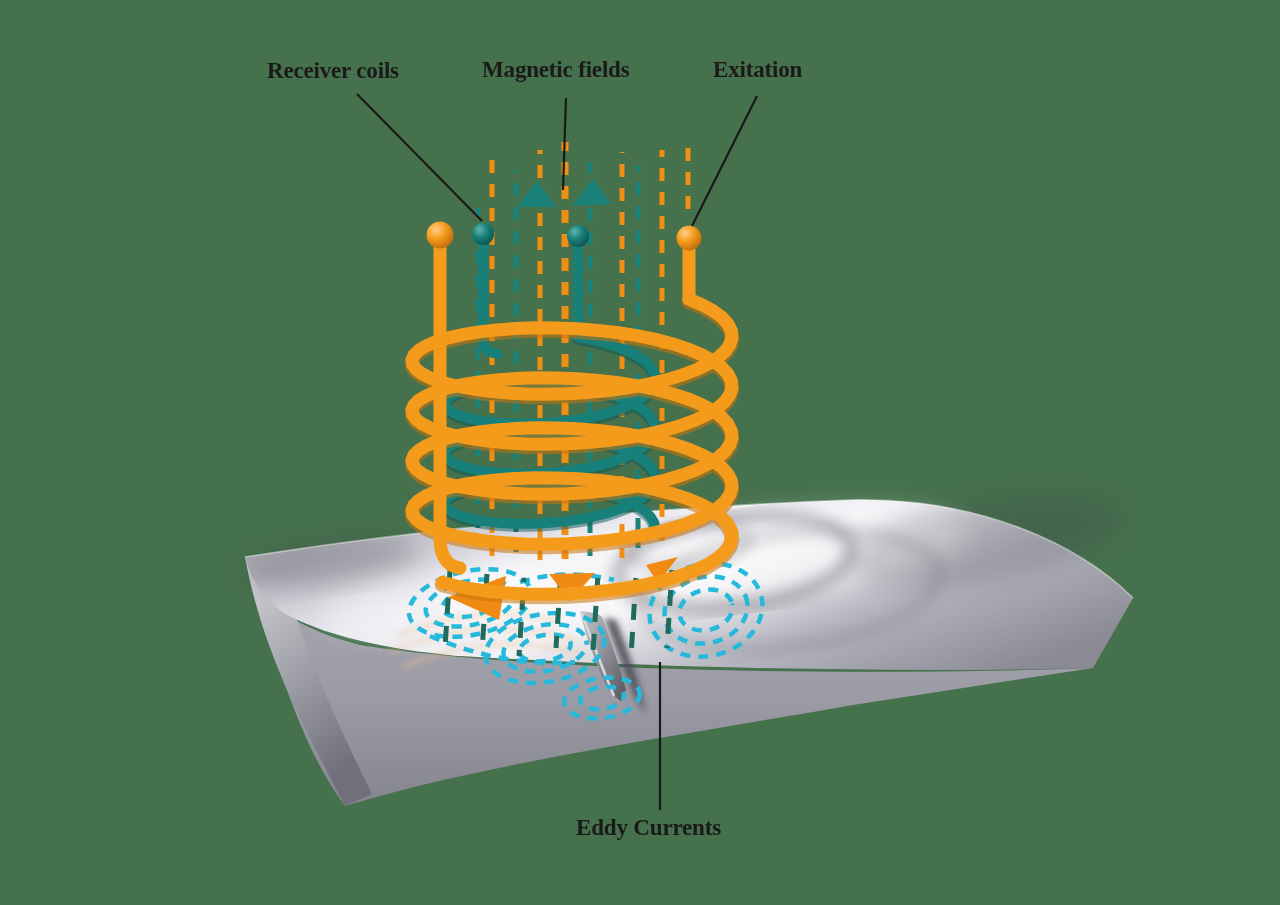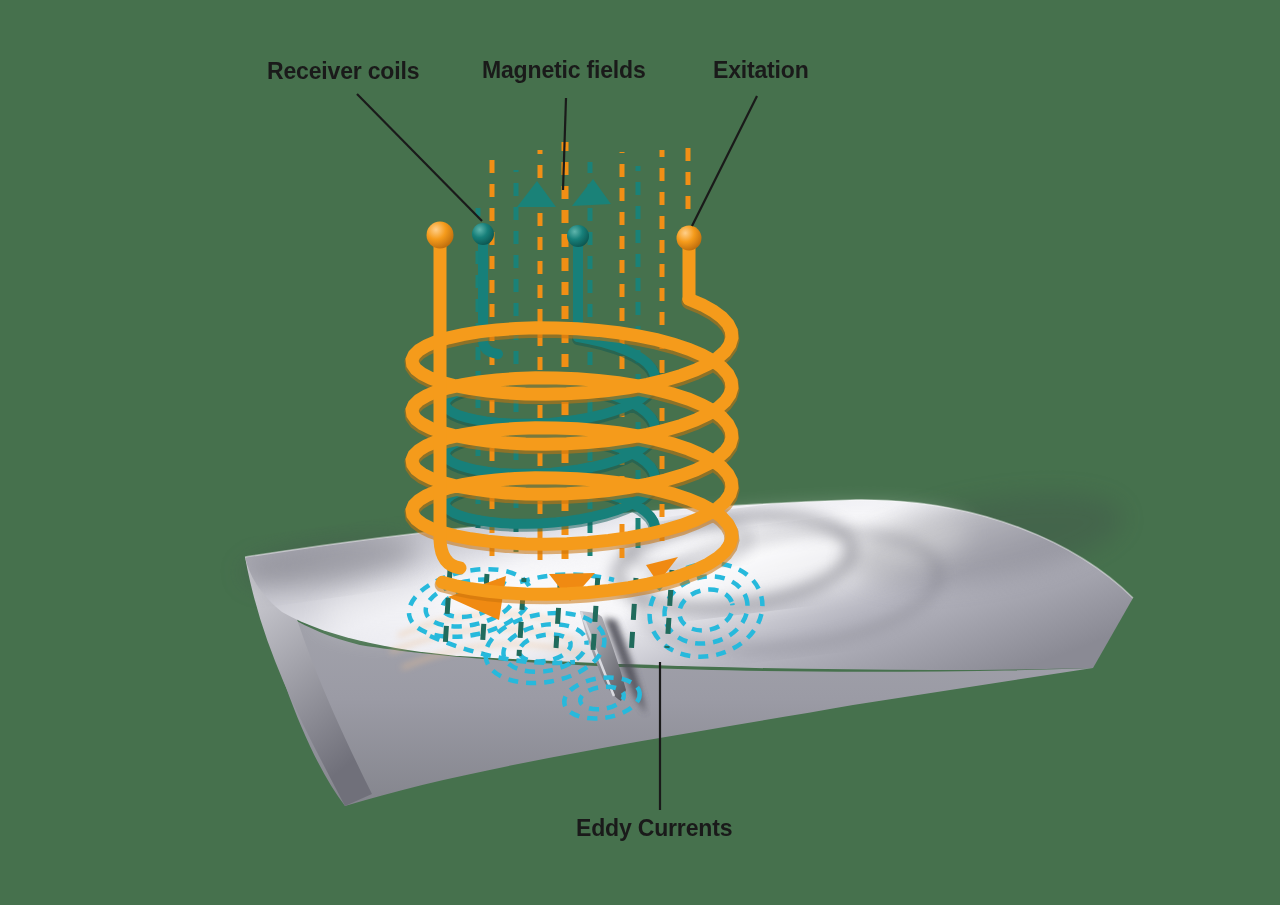--- a/index.html
+++ b/index.html
@@ -1,21 +1,21 @@
 <!DOCTYPE html>
 <html><head>
 <meta charset="utf-8">
 <style>
   html,body{margin:0;padding:0;background:#333;}
   #stage{
     position:relative;
     width:1280px;height:905px;
     overflow:hidden;
     background:var(--background,#46714D);
-    font-family:Liberation Sans, sans-serif;
+    font-family:Liberation Serif, serif;
   }
   #scene{position:absolute;left:0;top:0;}
   .label{
     position:absolute;
     font-size:24px;
     font-weight:600;
     letter-spacing:-0.2px;
     color:var(--label-text,#1a1a1a);
     white-space:nowrap;
     transform:scaleX(.96);

